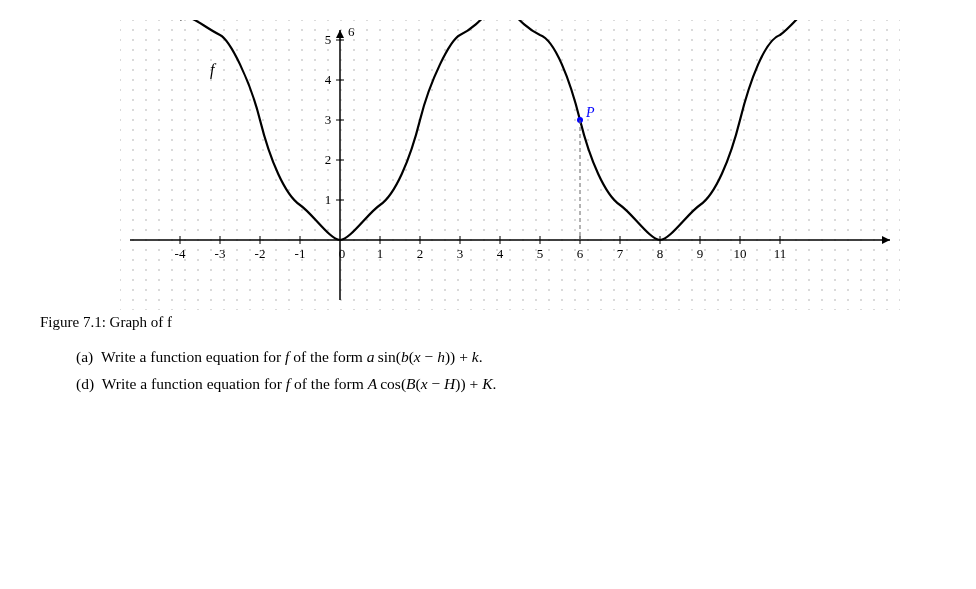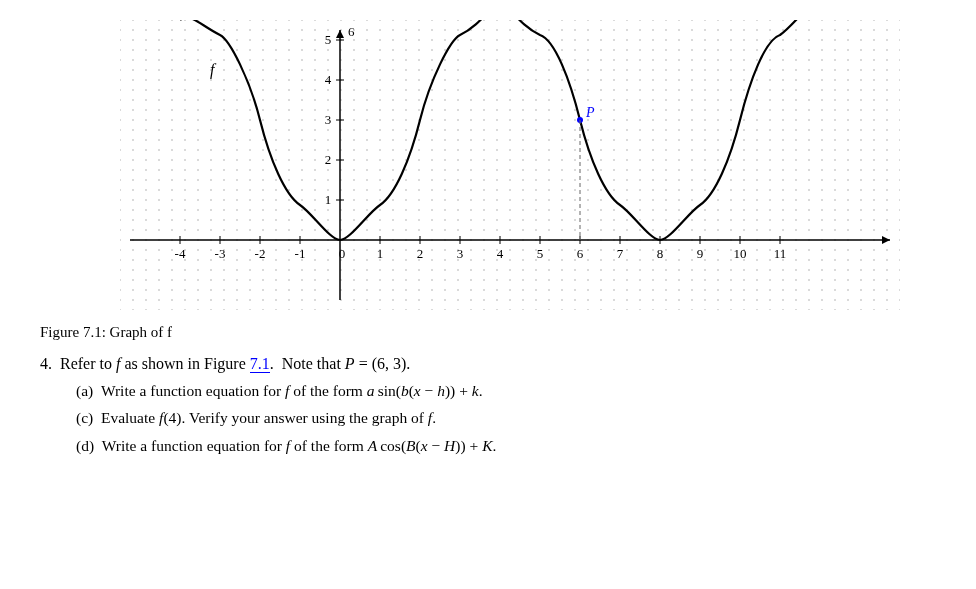--- a/index.html
+++ b/index.html
@@ -27,21 +27,21 @@
       margin-left: 80px;
     }
 
     svg.graph {
       width: 100%;
       height: 100%;
     }
 
     .figure-caption {
       font-size: 15px;
-      margin-top: 14px;
+      margin-top: 4px;
       margin-left: 0px;
     }
 
     .problem-section {
       margin-top: 14px;
       margin-left: 0px;
     }
 
     .problem-number {
       font-size: 16px;
@@ -212,36 +212,29 @@
 
     </svg>
   </div>
 
   <div class="figure-caption">
     <span>Figure 7.1: Graph of f</span>
   </div>
 </div>
 
 <div class="problem-section">
-  <div class="problem-number">
-    <span>4. &nbsp;Refer to <em>f</em> as shown in Figure <a class="fig-ref">7.1</a>. &nbsp;Note that <em>P</em> = (6, 3).</span>
-  </div>
 
   <div class="sub-problems">
 
     <div class="sub-problem">
       <span class="label">(a)</span>
       &nbsp;Write a function equation for <em>f</em> of the form <em>a</em> sin(<em>b</em>(<em>x</em> − <em>h</em>)) + <em>k</em>.
     </div>
 
 
-    <div class="sub-problem">
-      <span class="label">(c)</span>
-      &nbsp;Evaluate <em>f</em>(4). Verify your answer using the graph of <em>f</em>.
-    </div>
 
     <div class="sub-problem">
       <span class="label">(d)</span>
       &nbsp;Write a function equation for <em>f</em> of the form <em>A</em> cos(<em>B</em>(<em>x</em> − <em>H</em>)) + <em>K</em>.
     </div>
 
 
   </div>
 </div>
 

